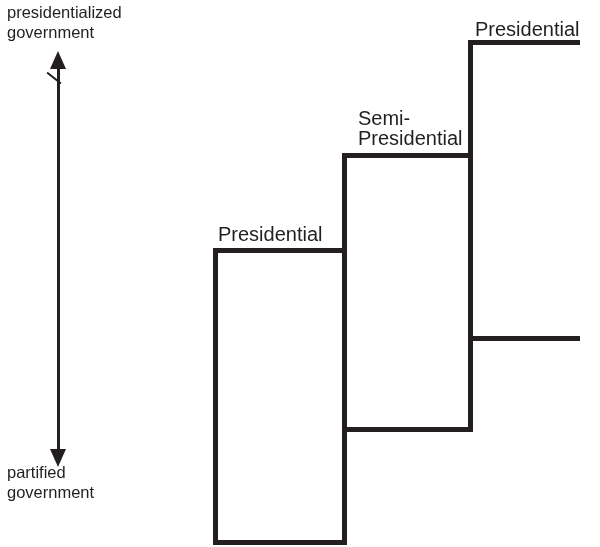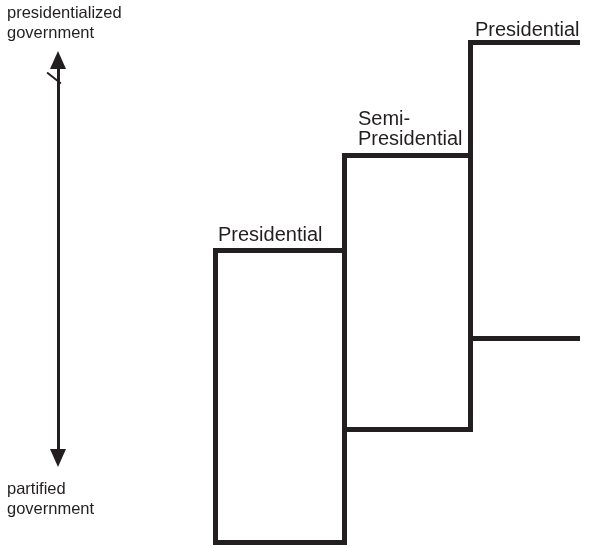--- a/index.html
+++ b/index.html
@@ -14,21 +14,21 @@
     text-decoration: underline;
   }
   .axis-label {
     position: absolute;
     left: 7px;
     font-size: 16.5px;
     line-height: 20px;
     white-space: pre-line;
   }
   .axis-label-top { top: 2px; }
-  .axis-label-bottom { top: 478px; }
+  .axis-label-bottom { top: 462px; }
 
   .arrowhead-up {
     position: absolute;
     left: 50px; top: 51px;
     width: 0; height: 0;
     border-left: 8px solid transparent;
     border-right: 8px solid transparent;
     border-bottom: 18px solid #231f20;
   }
   .axis-line {

